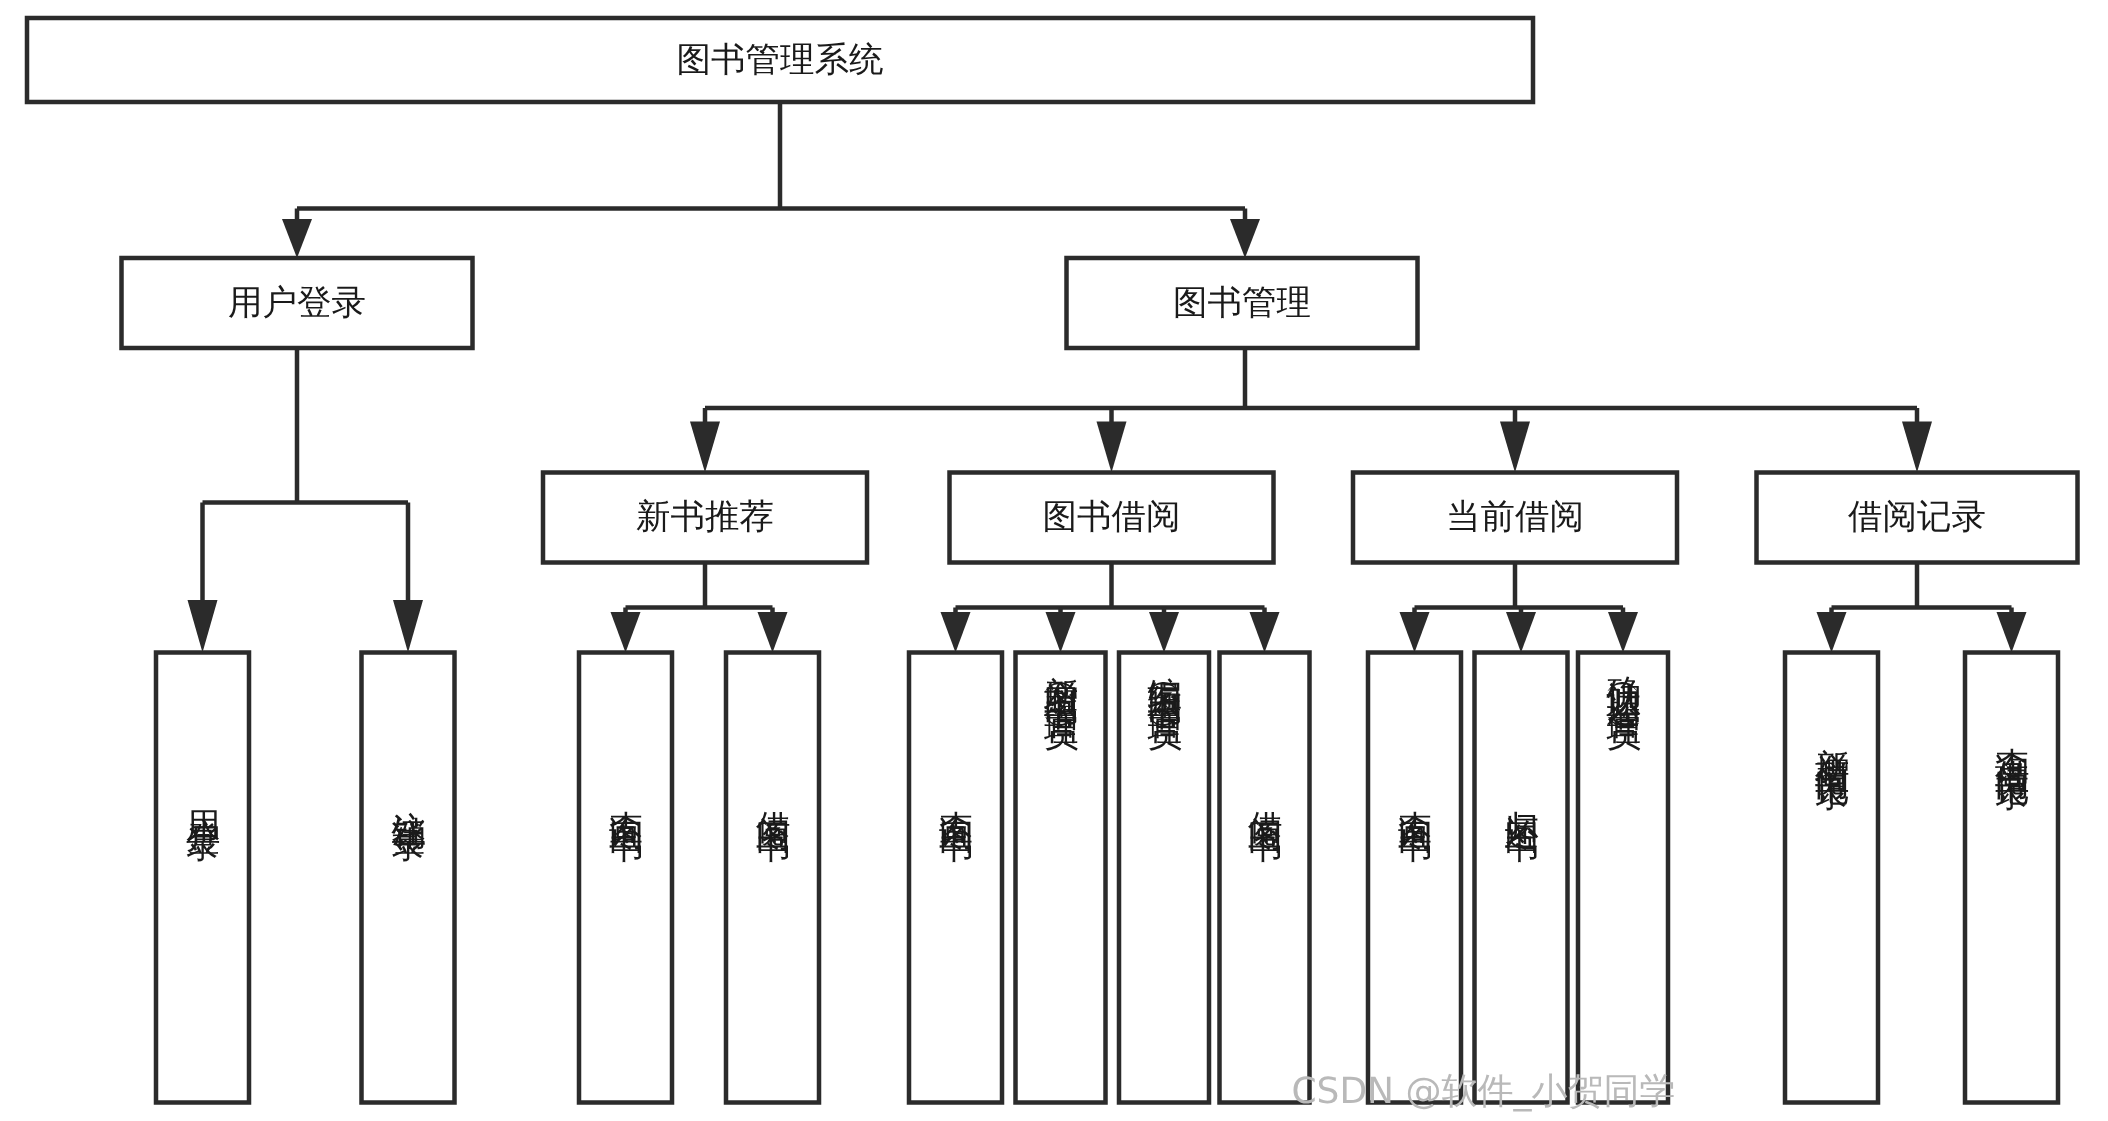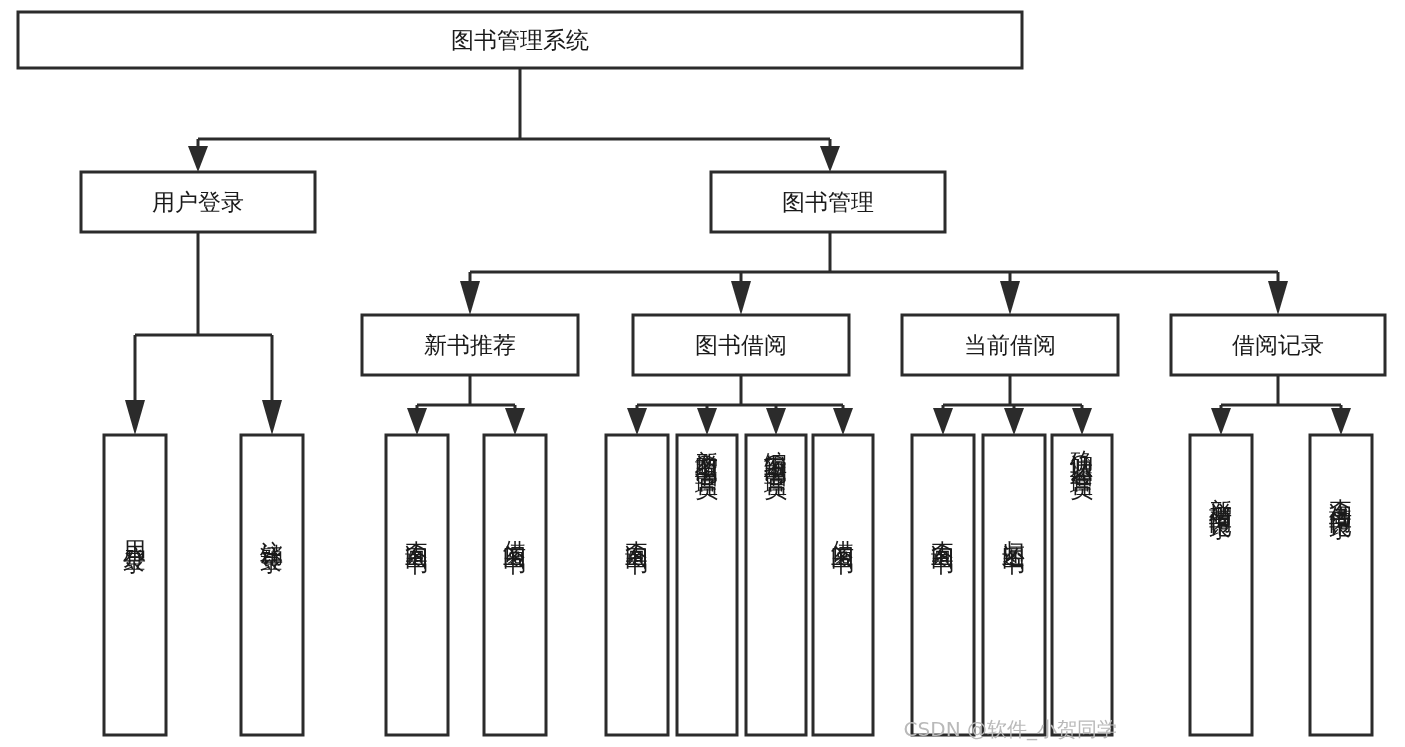--- a/index.html
+++ b/index.html
@@ -56,21 +56,21 @@
     text-anchor: middle;
     writing-mode: vertical-rl;
     glyph-orientation-vertical: 0;
     letter-spacing: 4px;
   }
   .watermark {
     position: absolute;
     right: 8px;
     bottom: 4px;
     font-family: "DejaVu Sans", "Liberation Sans", sans-serif;
-    font-size: 20px;
+    font-size: 24px;
     color: #b9b9b9;
     white-space: nowrap;
     user-select: none;
     text-align: center;
   }
 </style>
 </head>
 <body>
 
 <div id="diagram-root">

